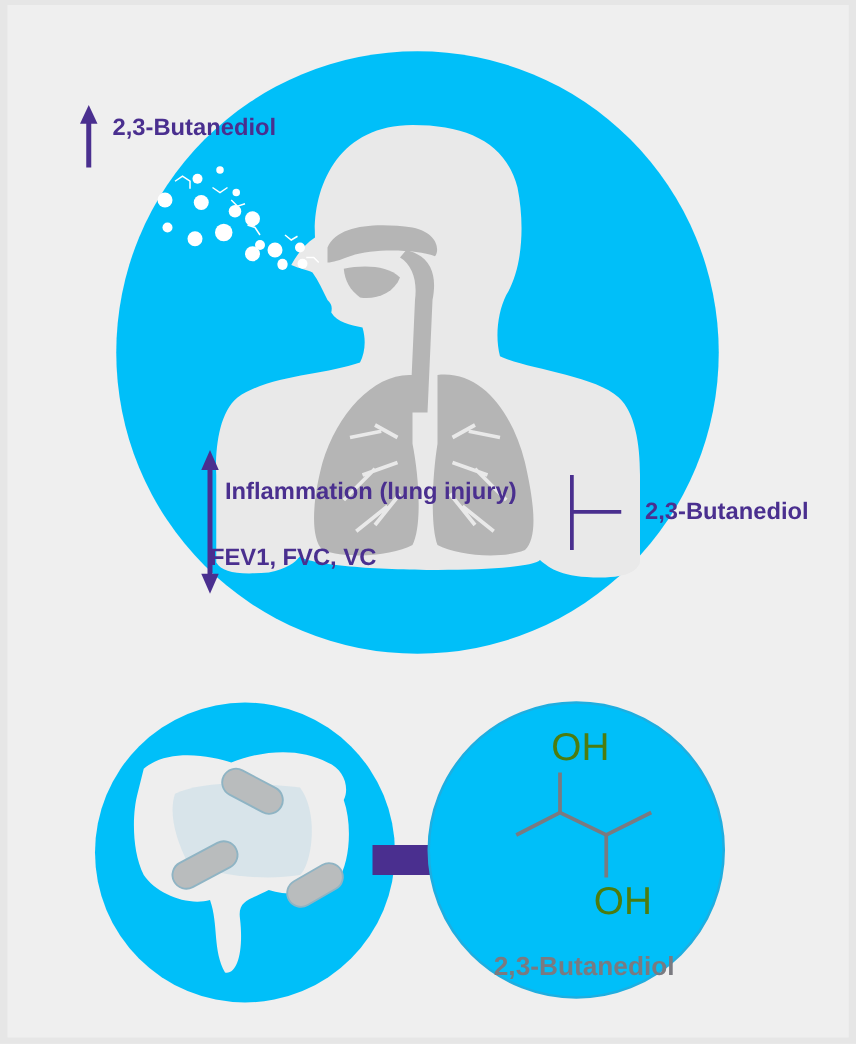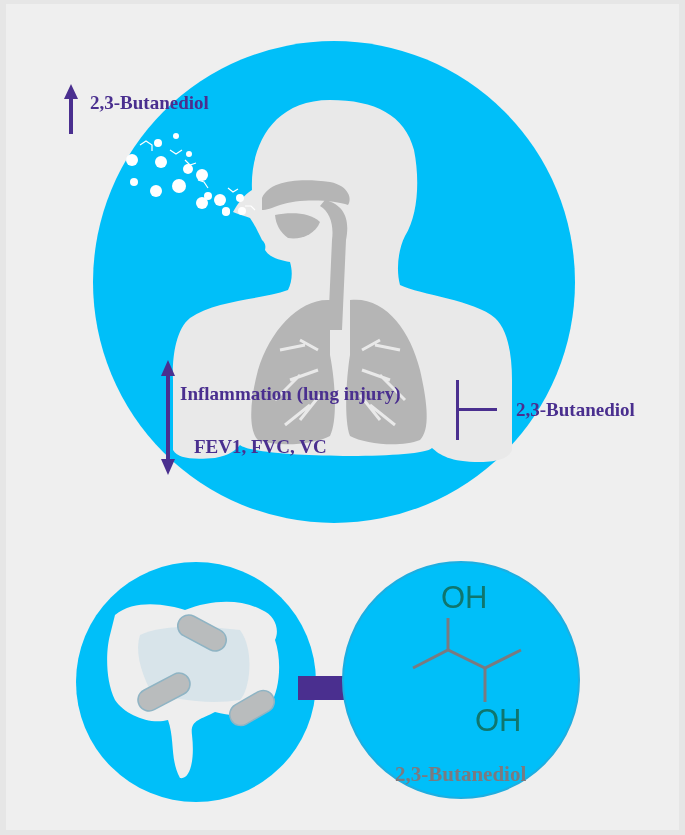--- a/index.html
+++ b/index.html
@@ -9,28 +9,28 @@
     position: relative; overflow: hidden;
     font-family: "Liberation Sans", sans-serif;
   }
   .panel {
     position: absolute; left: 6px; top: 4px; width: 673px; height: 826px;
     background: #efefef;
   }
   svg.art { position: absolute; left: 0; top: 0; }
   .label {
     position: absolute; font-weight: bold; color: #4a2f8f;
-    white-space: nowrap; font-family: Liberation Serif, serif;
+    white-space: nowrap; font-family: Liberation Sans, sans-serif;
   }
   .lbl-top { left: 90px; top: 92px; font-size: 19px; }
   .lbl-infl { left: 180px; top: 383px; font-size: 19px; }
-  .lbl-fev { left: 194px; top: 436px; font-size: 19px; }
+  .lbl-fev { left: 168px; top: 436px; font-size: 19px; }
   .lbl-inhib { left: 516px; top: 399px; font-size: 19px; }
   .lbl-product { left: 395px; top: 762px; font-size: 21px; color: #7a7a80; }
-  .oh { position: absolute; font-size: 31px; color: #0f766e; font-family: "Liberation Sans", sans-serif; }
+  .oh { position: absolute; font-size: 31px; color: #4d7c0f; font-family: "Liberation Sans", sans-serif; }
   .oh1 { left: 441px; top: 580px; }
   .oh2 { left: 475px; top: 703px; }
 </style>
 </head>
 <body>
 
 <div class="panel"></div>
 
 <svg class="art" width="685" height="835" viewBox="0 0 685 835">
 

